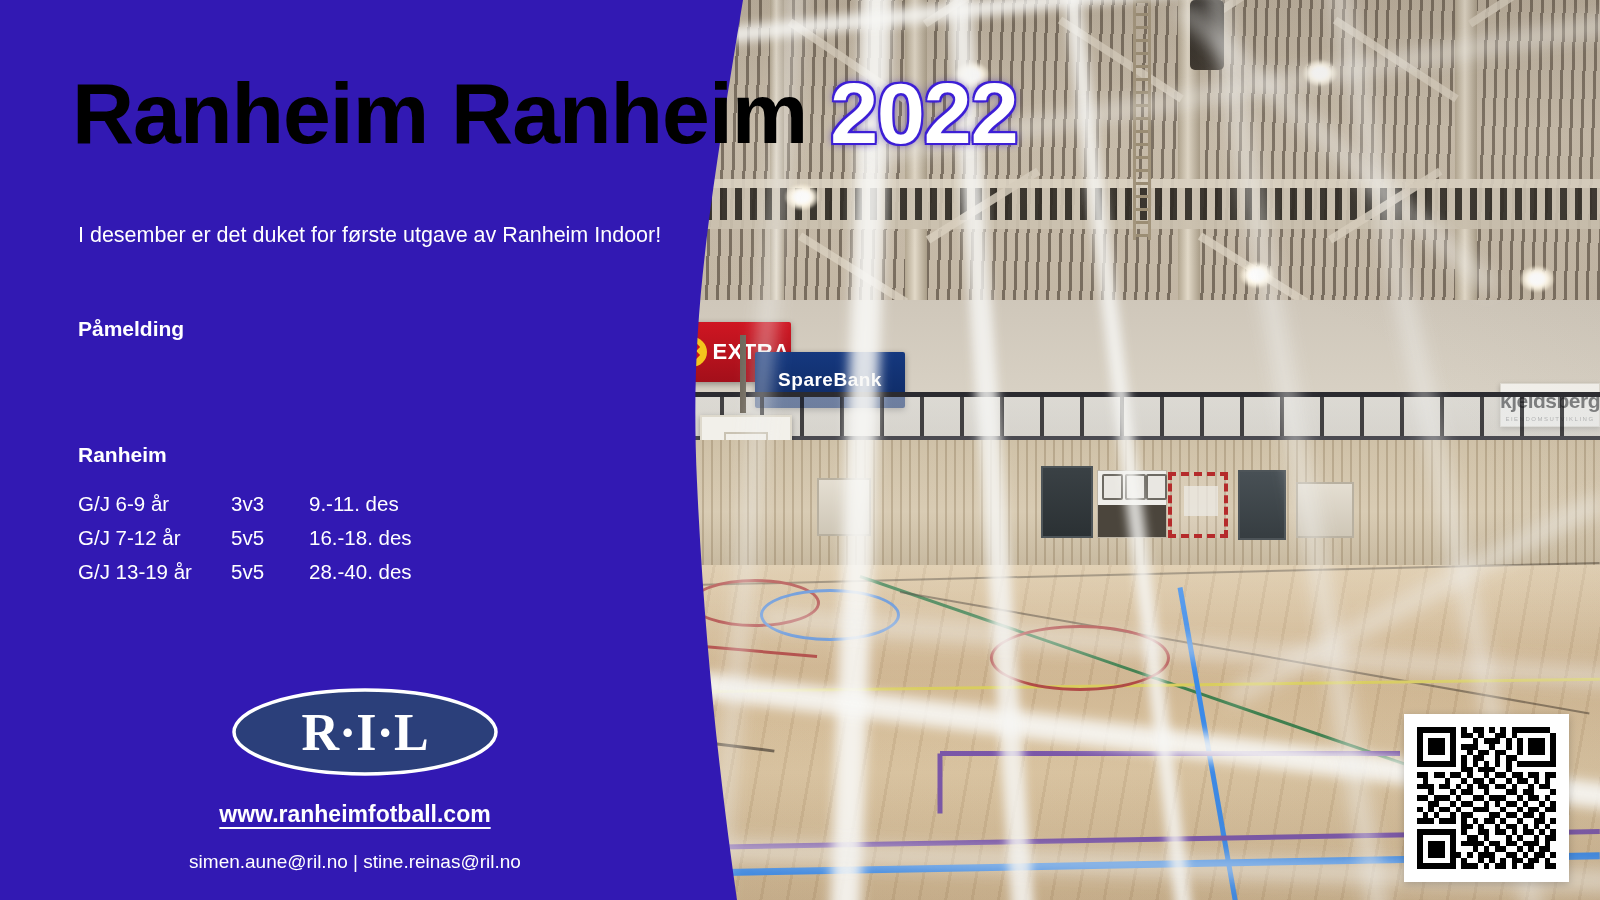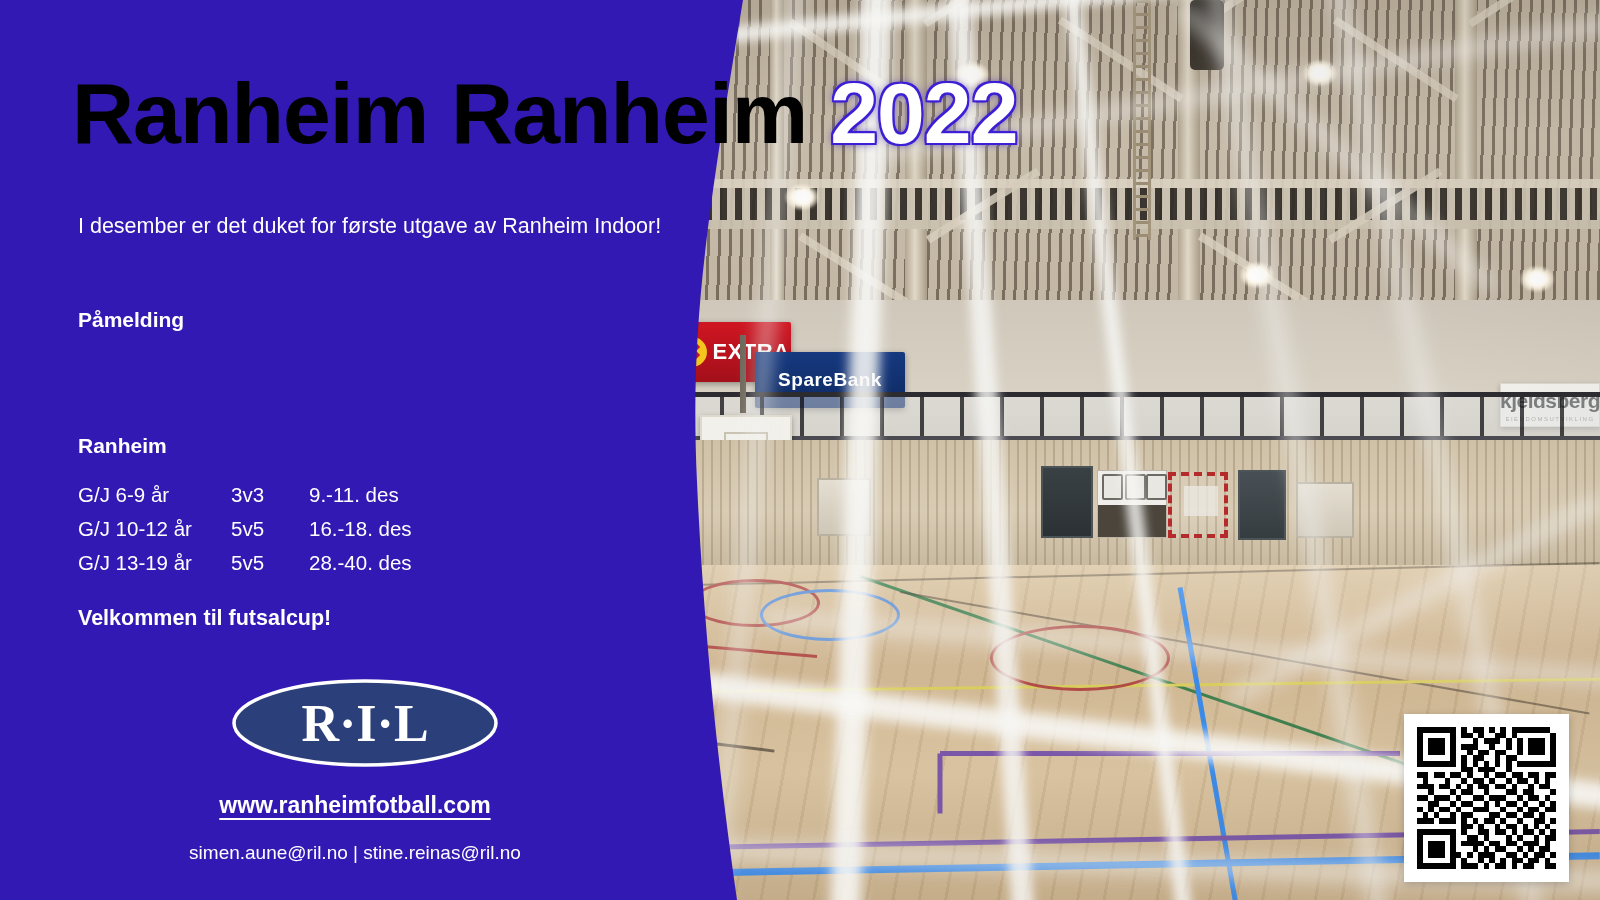--- a/index.html
+++ b/index.html
@@ -136,21 +136,21 @@
   }
 
   
   .bluepanel{
     position:absolute; left:0; top:0; width:780px; height:900px;
     z-index:5;
   }
   .bluepanel svg{ display:block; width:780px; height:900px; }
 
   .content{
-    position:absolute; left:0; top:6px; width:740px; height:784px; z-index:6;
+    position:absolute; left:0; top:15px; width:740px; height:784px; z-index:6;
     color:#ffffff;
   }
   .title{
     position:absolute; left:72px; top:70px;
     font-size:86px; font-weight:bold; letter-spacing:-1px; line-height:1;
     white-space:nowrap; z-index:7;
   }
   .title .year{
     color:#ffffff;
     text-shadow:
@@ -327,32 +327,31 @@
 
     <div class="h-sub klasser">Ranheim</div>
 
     <div class="classes">
       <div class="row">
         <span class="c1">G/J 6-9 år</span>
         <span class="c2">3v3</span>
         <span class="c3">9.-11. des</span>
       </div>
       <div class="row">
-        <span class="c1">G/J 10-12 år</span>
+        <span class="c1">G/J 7-12 år</span>
         <span class="c2">5v5</span>
         <span class="c3">16.-18. des</span>
       </div>
       <div class="row">
         <span class="c1">G/J 13-19 år</span>
         <span class="c2">5v5</span>
         <span class="c3">28.-40. des</span>
       </div>
     </div>
 
-    <div class="welcome">Velkommen til futsalcup!</div>
 
     <div class="logo-wrap">
       <svg width="272" height="94" viewBox="0 0 272 94" aria-hidden="true">
         <ellipse cx="136" cy="47" rx="131" ry="42" fill="#2b3f7a" stroke="#ffffff" stroke-width="3.5"></ellipse>
         <text id="ril-logo-text" x="136" y="65" text-anchor="middle" font-family="&quot;Liberation Serif&quot;, serif" font-size="52" font-weight="bold" fill="#ffffff">R·I·L</text>
       </svg>
     </div>
 
     <div class="weburl">www.ranheimfotball.com</div>
     <div class="emails">simen.aune@ril.no | stine.reinas@ril.no</div>

